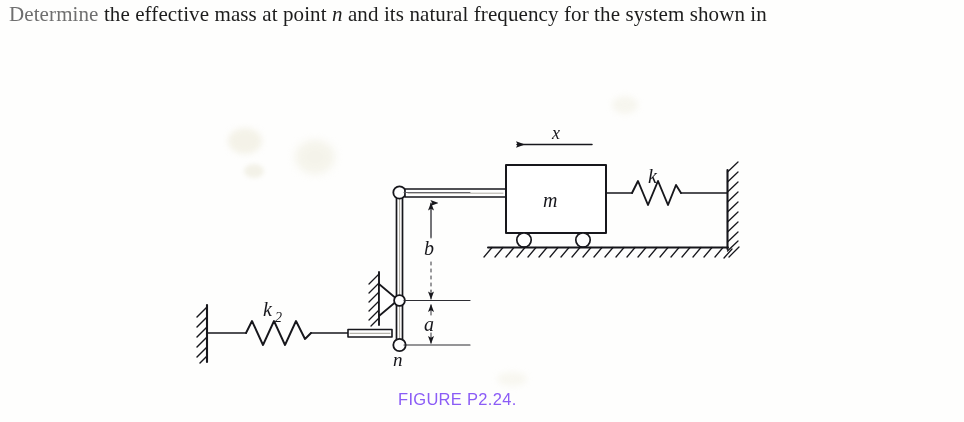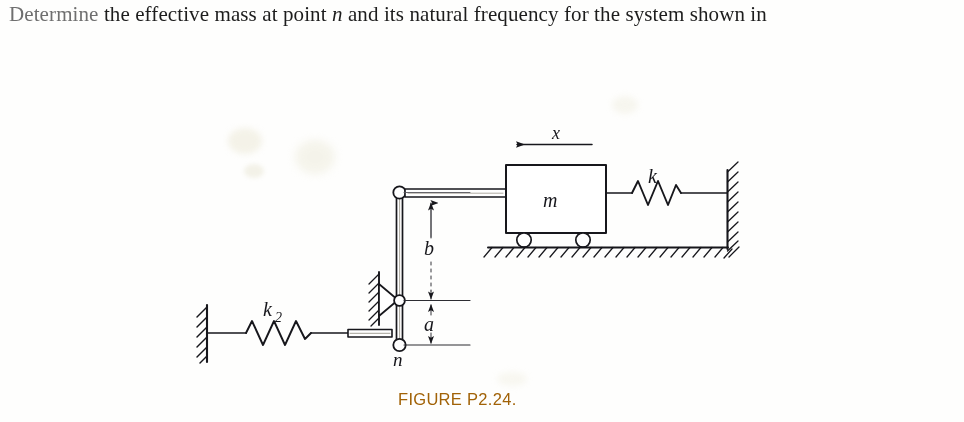--- a/index.html
+++ b/index.html
@@ -46,21 +46,21 @@
     width: 964px;
     height: 422px;
   }
   .caption {
     position: absolute;
     left: 398px;
     top: 390px;
     font-family: "Liberation Sans", sans-serif;
     font-size: 16.5px;
     letter-spacing: 0.3px;
-    color: #a16207;
+    color: #8b5cf6;
   }
   .smudge {
     position: absolute;
     border-radius: 50%;
     pointer-events: none;
   }
 </style>
 </head>
 <body>
 

